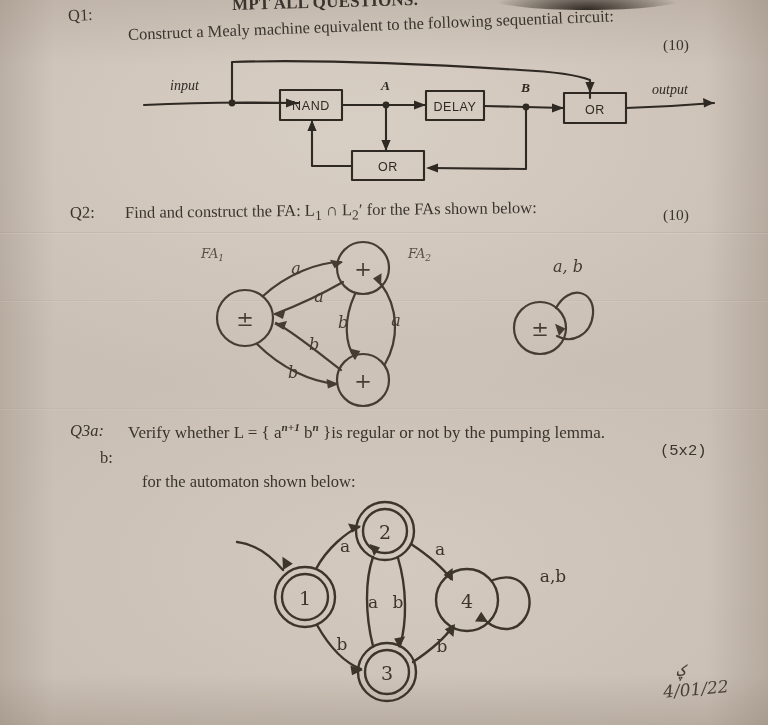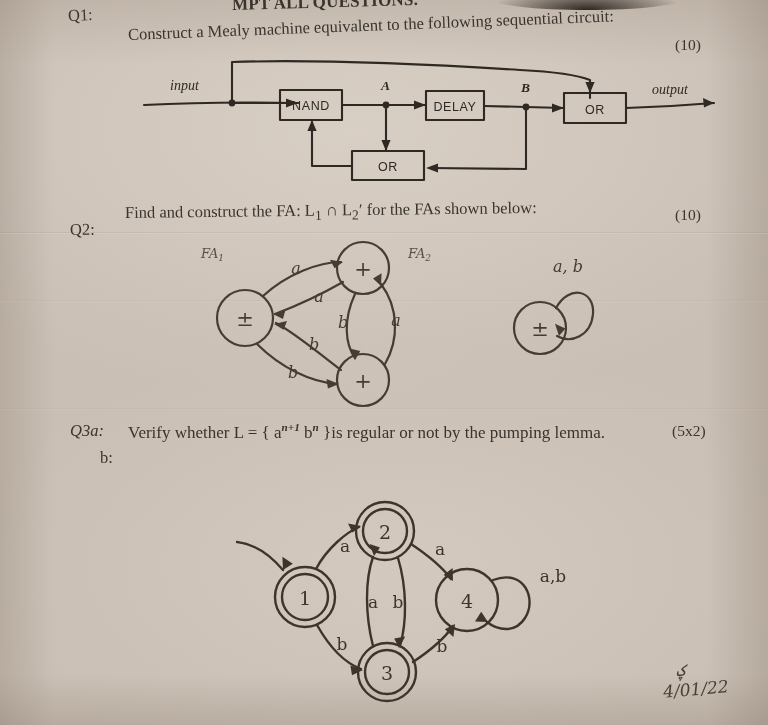--- a/index.html
+++ b/index.html
@@ -60,21 +60,20 @@
     position: absolute;
     font-size: 16.5px;
   }
   .qtext {
     position: absolute;
     font-size: 16.5px;
   }
   .marks {
     position: absolute;
     font-size: 15.5px;
-    margin-left: 12px;
   }
   .hdr-cut {
     position: absolute;
     left: 232px; top: -5px;
     font-size: 17px;
     font-weight: bold;
     letter-spacing: 0.2px;
     white-space: nowrap;
   }
   
@@ -173,21 +172,21 @@
         <text x="30" y="32">input</text>
         <text x="512" y="36">output</text>
       </g>
       <g font-family="Liberation Serif, serif" font-size="13.5" fill="#2e2923" font-style="italic" font-weight="bold">
         <text x="241" y="32">A</text>
         <text x="381" y="34">B</text>
       </g>
     </svg>
   </div>
 
-  <div class="qlabel rot-q2" style="left:70px; top:203px;margin-top:17px;">Q2:</div>
+  <div class="qlabel rot-q2" style="left:70px; top:203px;">Q2:</div>
   <div class="qline rot-q2" style="left:125px; top:203px; font-size:16.5px;">
     <span>Find and construct the </span><b class="sym">FA: L</b><b class="sym"><sub>1</sub></b><b class="sym"> ∩ L</b><b class="sym"><sub>2</sub></b><b class="sym">′</b><span> for the FAs shown below:</span>
   </div>
   <div class="marks" style="left:663px; top:206px;">(10)</div>
 
   <div class="fig" style="left:195px; top:240px;">
     <svg width="480" height="165" viewBox="0 0 480 165">
       <g fill="none" stroke="#463c32" stroke-width="2.2" stroke-linecap="round">
 
         <circle cx="50" cy="78" r="28"></circle>
@@ -240,23 +239,24 @@
         <text x="6" y="18">FA<tspan font-size="9" dy="3">1</tspan></text>
         <text x="213" y="18">FA<tspan font-size="9" dy="3">2</tspan></text>
       </g>
     </svg>
   </div>
 
   <div class="qlabel" style="left:70px; top:421px;font-style:italic;">Q3a:</div>
   <div class="qline" style="left:128px; top:421px; font-size:17px;">
     <span>Verify whether </span><b class="sym">L = { a</b><sup class="exp">n+1</sup><b class="sym"> b</b><sup class="exp">n</sup><span> }is regular or not by the pumping lemma.</span>
   </div>
-  <div class="marks" style="left:660px; top:422px;">(5x2)</div>
+  <div class="marks" style="left:660px; top:442px;font-family:Liberation Mono, monospace;">(5x2)</div>
 
   <div class="qlabel" style="left:100px; top:448px;">b:</div>
+  <div class="qtext" style="left:142px; top:472px;">for the automaton shown below:</div>
 
   <div class="fig" style="left:225px; top:500px;">
     <svg width="360" height="200" viewBox="0 0 360 200">
       <g fill="none" stroke="#3d342c" stroke-width="2.4" stroke-linecap="round">
         
         <path d="M12,42 C30,44 46,56 58,70"></path>
         
         <circle cx="80" cy="97" r="30"></circle>
         <circle cx="80" cy="97" r="23"></circle>
         

